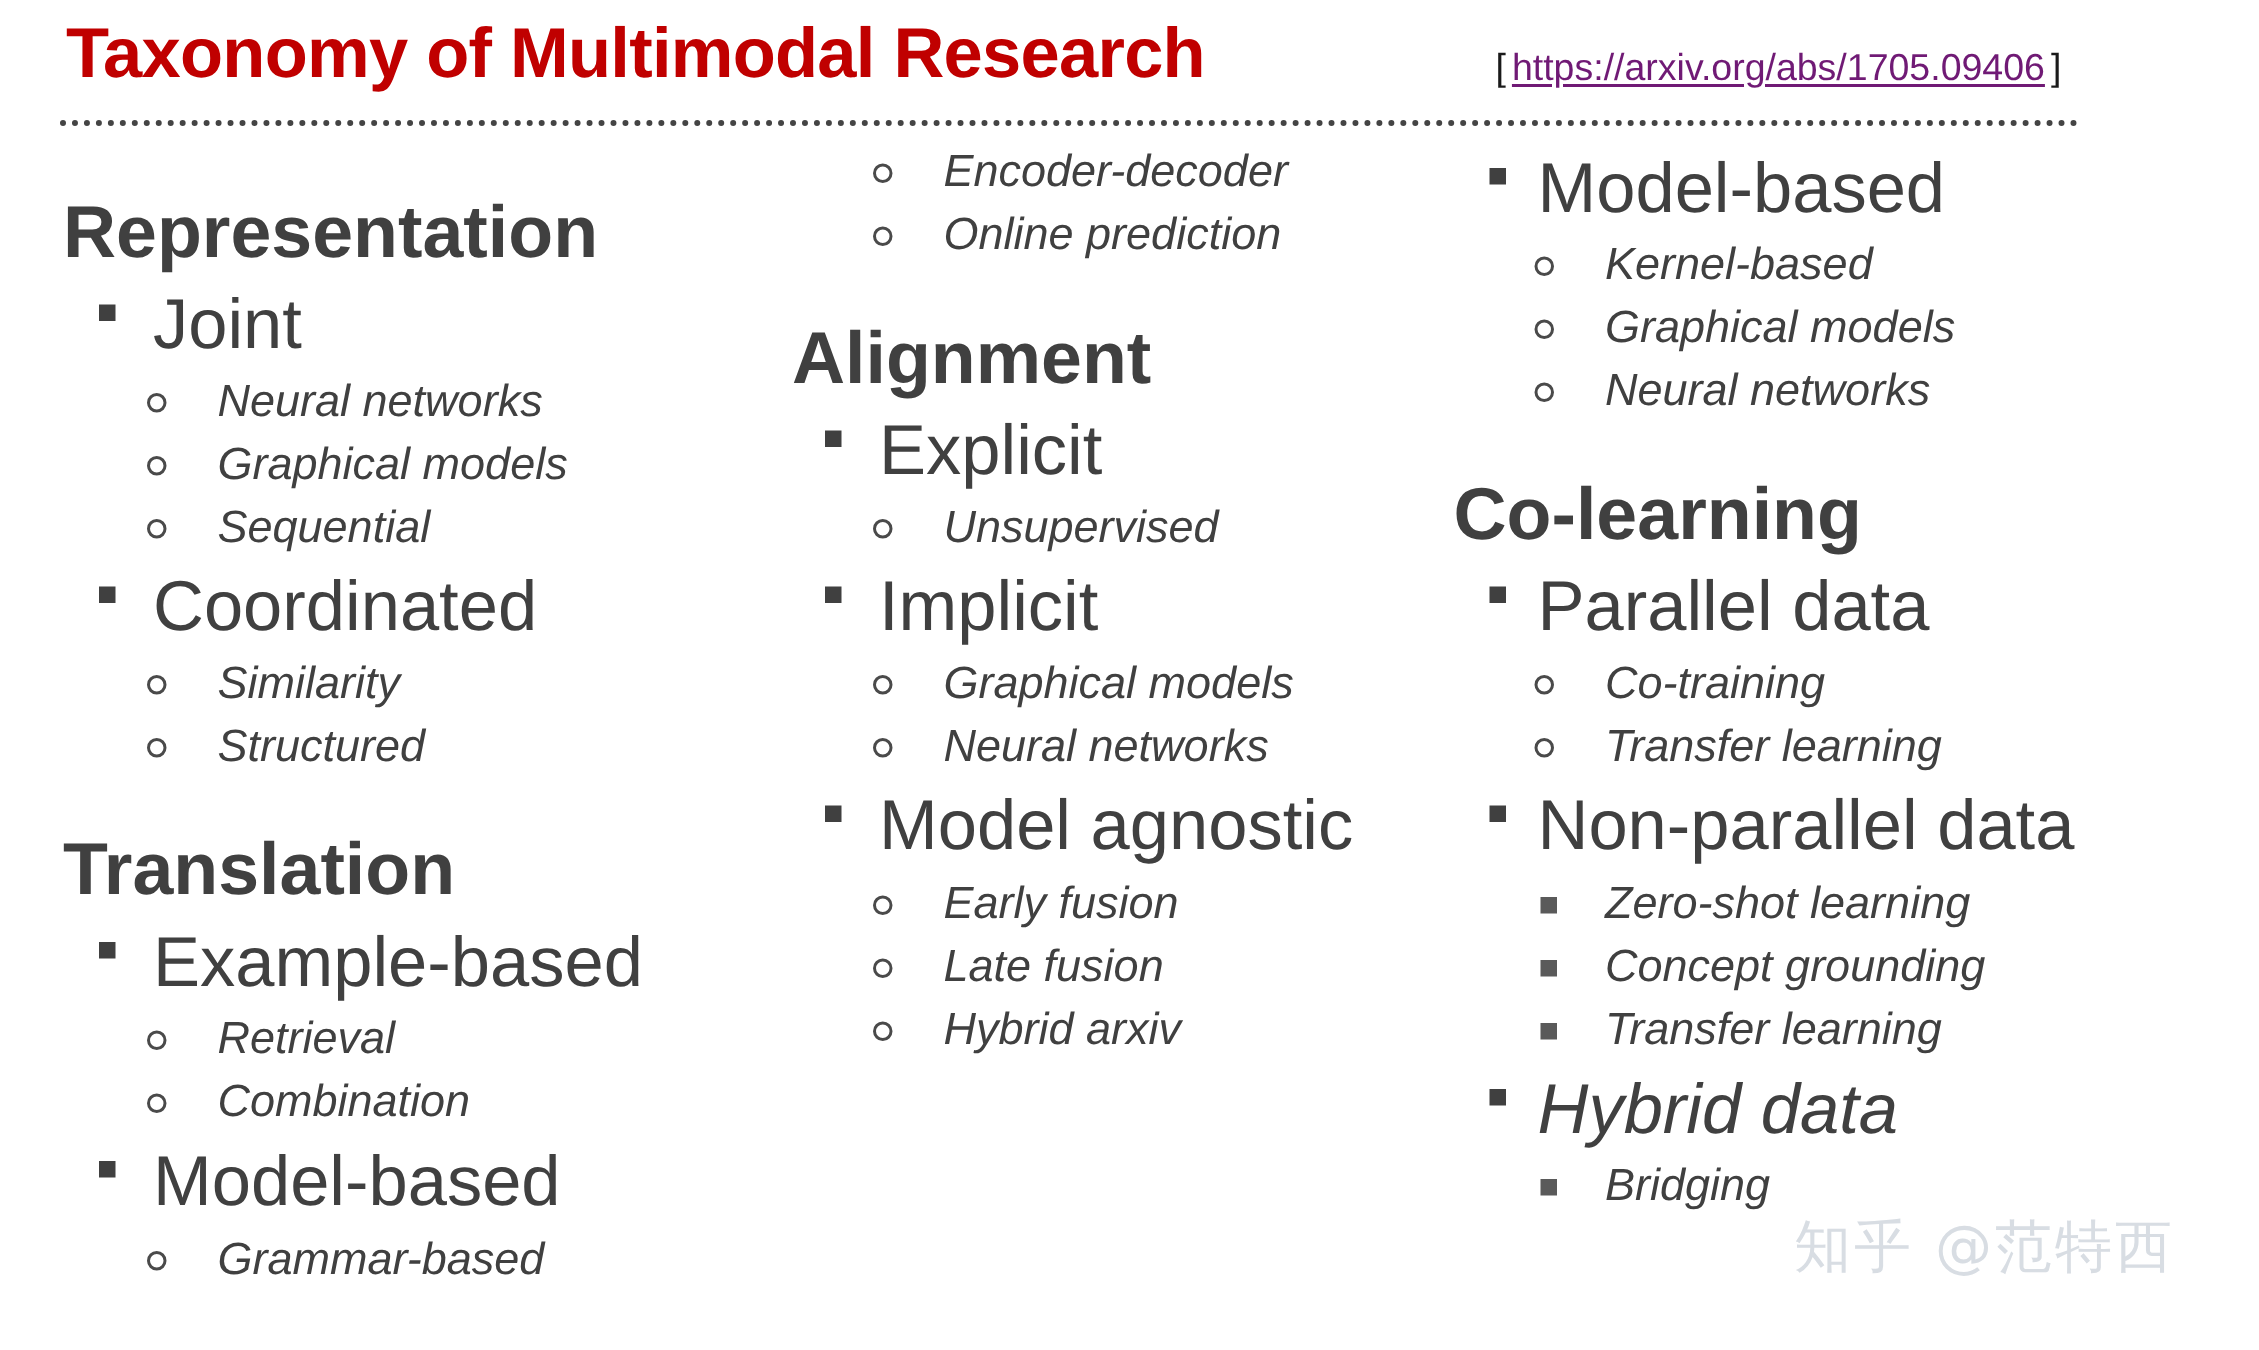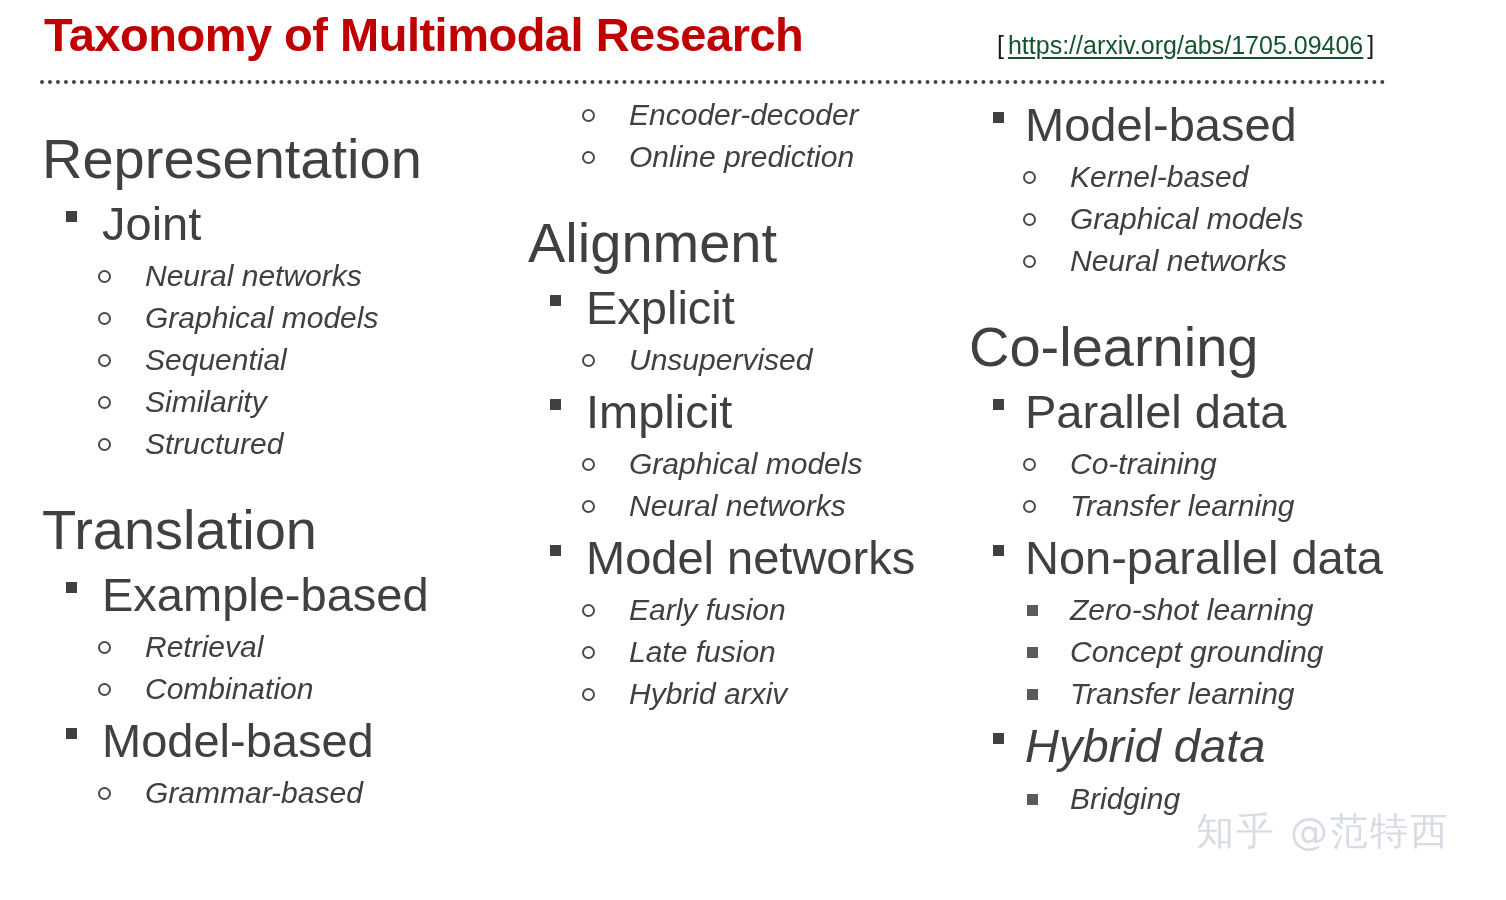--- a/index.html
+++ b/index.html
@@ -37,21 +37,21 @@
   #ref-wrap {
     position: absolute;
     left: 997px;
     top: 32px;
     font-size: 25px;
     color: #1a1a1a;
     white-space: nowrap;
     line-height: 1.1;
   }
   #ref-link {
-    color: #14532d;
+    color: #701a75;
     text-decoration: underline;
     text-underline-offset: 3px;
     padding: 0 4px;
   }
   #divider {
     position: absolute;
     left: 40px;
     top: 80px;
     width: 1346px;
     height: 0;
@@ -88,22 +88,22 @@
   .entry .label {
     display: block;
   }
 
   
   .lvl1 {
     margin-top: 8px;
     margin-bottom: 2px;
   }
   .lvl1 .label {
-    font-size: 56px;
-    font-weight: normal;
+    font-size: 49px;
+    font-weight: bold;
     color: #404040;
     line-height: 1.12;
     padding-left: 0px;
     margin-top: 36px;
   }
   #col-0 .lvl1 .label { padding-left: 2px; }
   #col-1 .lvl1 .label { padding-left: 4px; }
   #col-2 .lvl1 .label { padding-left: 14px; }
 
   
@@ -209,20 +209,24 @@
         <span class="label">Neural networks</span>
       </div>
       <div class="entry lvl3">
         <span class="bullet"></span>
         <span class="label">Graphical models</span>
       </div>
       <div class="entry lvl3">
         <span class="bullet"></span>
         <span class="label">Sequential</span>
       </div>
+      <div class="entry lvl2">
+        <span class="bullet"></span>
+        <span class="label">Coordinated</span>
+      </div>
       <div class="entry lvl3">
         <span class="bullet"></span>
         <span class="label">Similarity</span>
       </div>
       <div class="entry lvl3">
         <span class="bullet"></span>
         <span class="label">Structured</span>
       </div>
       <div class="entry lvl1">
         <span class="label">Translation</span>
@@ -275,21 +279,21 @@
       <div class="entry lvl3">
         <span class="bullet"></span>
         <span class="label">Graphical models</span>
       </div>
       <div class="entry lvl3">
         <span class="bullet"></span>
         <span class="label">Neural networks</span>
       </div>
       <div class="entry lvl2">
         <span class="bullet"></span>
-        <span class="label">Model networks</span>
+        <span class="label">Model agnostic</span>
       </div>
       <div class="entry lvl3">
         <span class="bullet"></span>
         <span class="label">Early fusion</span>
       </div>
       <div class="entry lvl3">
         <span class="bullet"></span>
         <span class="label">Late fusion</span>
       </div>
       <div class="entry lvl3">

